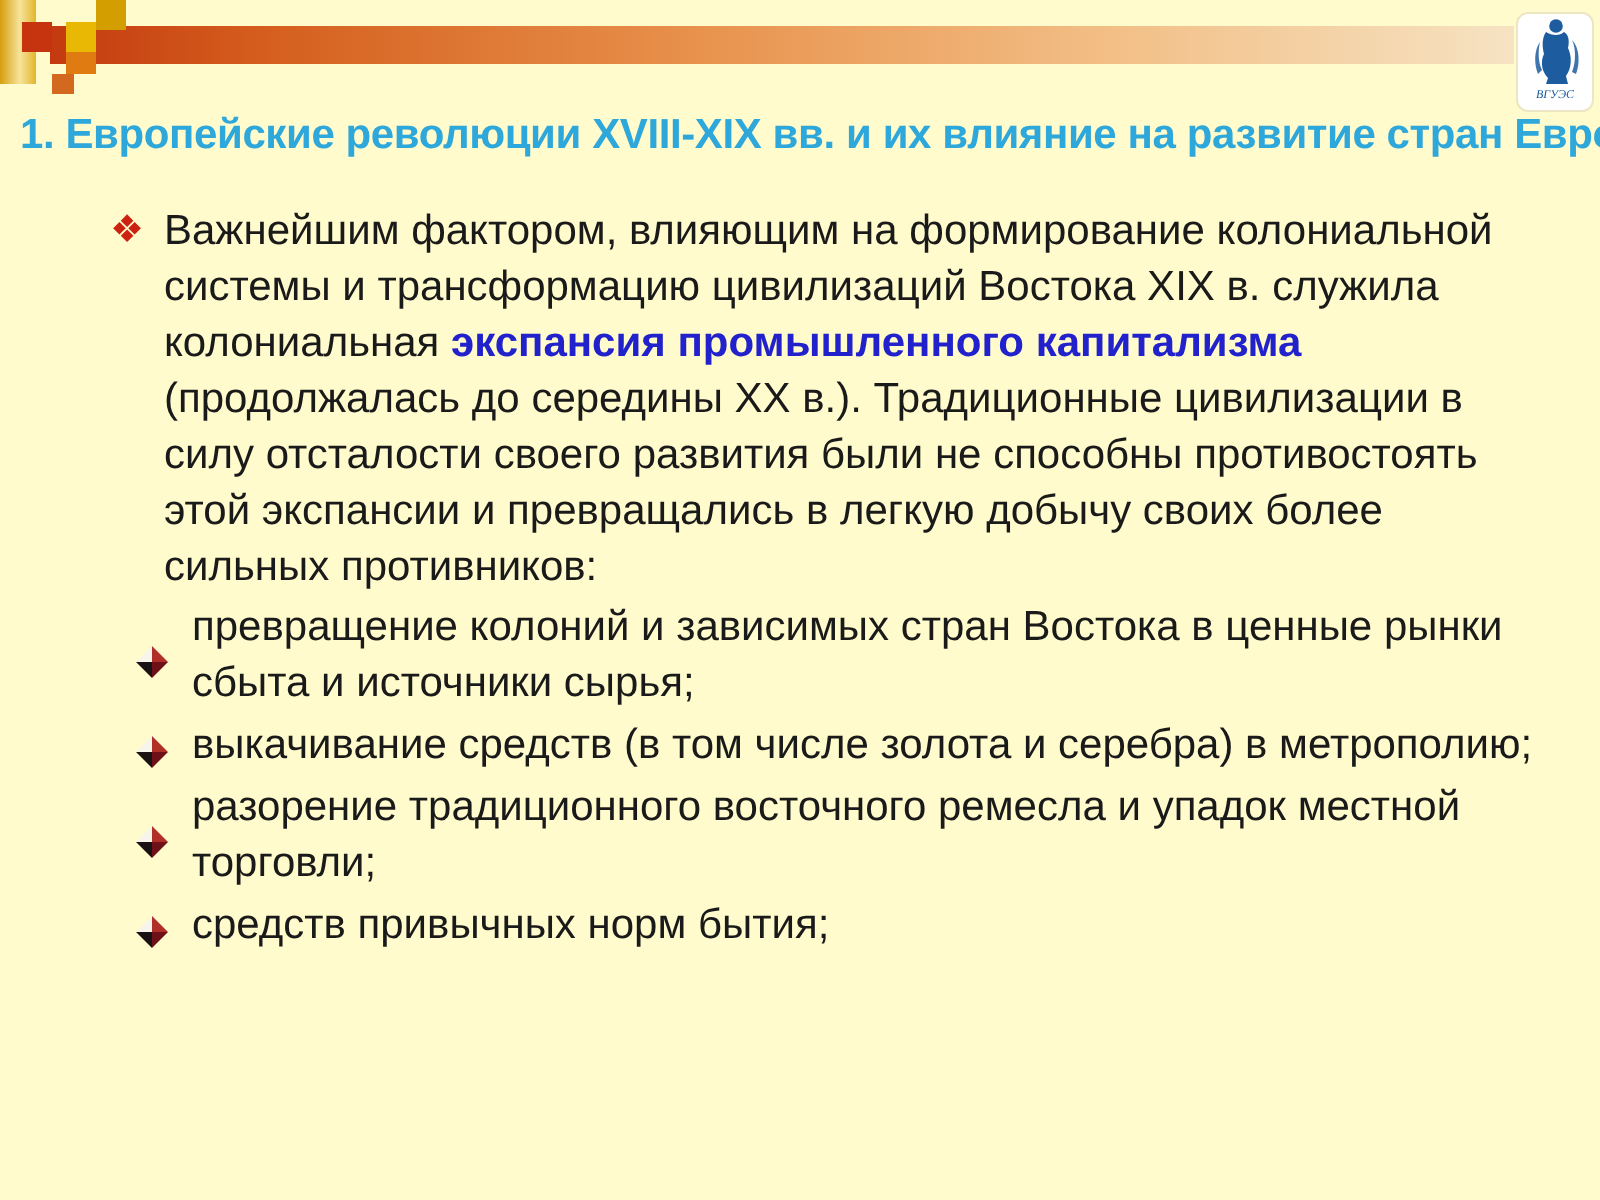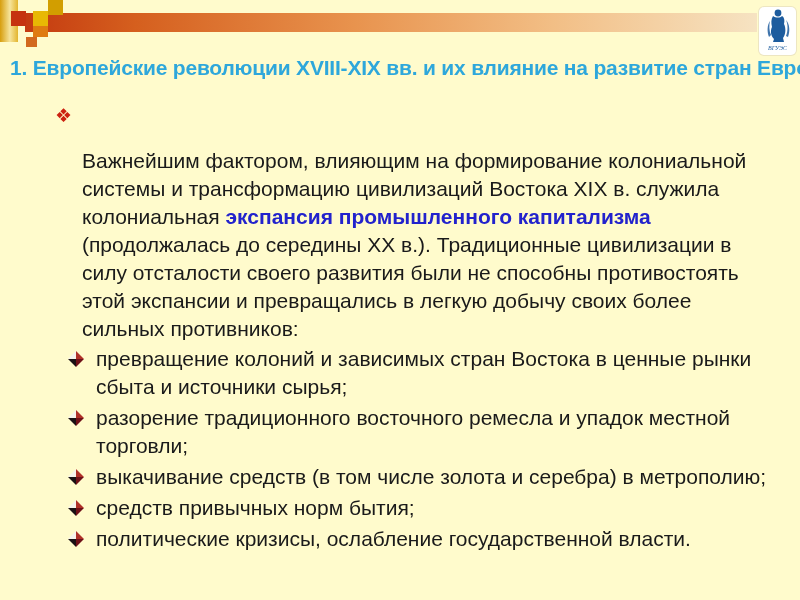--- a/index.html
+++ b/index.html
@@ -46,24 +46,24 @@
   
   .content{
     position:absolute;left:55px;top:102px;width:715px;
     color:#1A1A1A;font-size:21px;line-height:28px;
   }
   .para-row{display:flex;align-items:flex-start;}
   .diamond-bullet{
     color:#CC2211;font-size:19px;line-height:28px;
     width:27px;flex:0 0 27px;
   }
-  .para-text{flex:1;margin-top:45px;}
+  .para-text{flex:1;}
   .hl{color:#2222CC;font-weight:bold;}
   .sub-list{margin-top:2px;margin-left:13px;}
-  .sub-item{display:flex;align-items:flex-start;margin-bottom:3px;}
+  .sub-item{display:flex;align-items:center;margin-bottom:3px;}
   .facet-diamond{
     flex:0 0 16px;width:16px;height:16px;margin-top:6px;margin-right:12px;
     clip-path:polygon(50% 0,100% 50%,50% 100%,0 50%);
     background:conic-gradient(from -90deg,#F7F4EC 0 25%,#B03028 25% 50%,#6E1018 50% 75%,#191114 75% 100%);
   }
   .sub-text{flex:1;}
 </style>
 </head>
 <body>
 
@@ -100,30 +100,26 @@
       <span class="para-text"><span>Важнейшим фактором, влияющим на формирование колониальной системы и трансформацию цивилизаций Востока XIX в. служила колониальная </span><span class="hl">экспансия промышленного капитализма</span><span> (продолжалась до середины XX в.). Традиционные цивилизации в силу отсталости своего развития были не способны противостоять этой экспансии и превращались в легкую добычу своих более сильных противников:</span></span>
     </div>
 
     <div class="sub-list">
       <div class="sub-item">
         <span class="facet-diamond"></span>
         <span class="sub-text">превращение колоний и зависимых стран Востока в ценные рынки сбыта и источники сырья;</span>
       </div>
       <div class="sub-item">
         <span class="facet-diamond"></span>
+        <span class="sub-text">выкачивание средств (в том числе золота и серебра) в метрополию;</span>
+      </div>
+      <div class="sub-item">
+        <span class="facet-diamond"></span>
         <span class="sub-text">разорение традиционного восточного ремесла и упадок местной торговли;</span>
       </div>
       <div class="sub-item">
         <span class="facet-diamond"></span>
-        <span class="sub-text">выкачивание средств (в том числе золота и серебра) в метрополию;</span>
-      </div>
-      <div class="sub-item">
-        <span class="facet-diamond"></span>
         <span class="sub-text">средств привычных норм бытия;</span>
-      </div>
-      <div class="sub-item">
-        <span class="facet-diamond"></span>
-        <span class="sub-text">политические кризисы, ослабление государственной власти.</span>
       </div>
     </div>
 
   </div>
 </div>
 
 </body></html>

